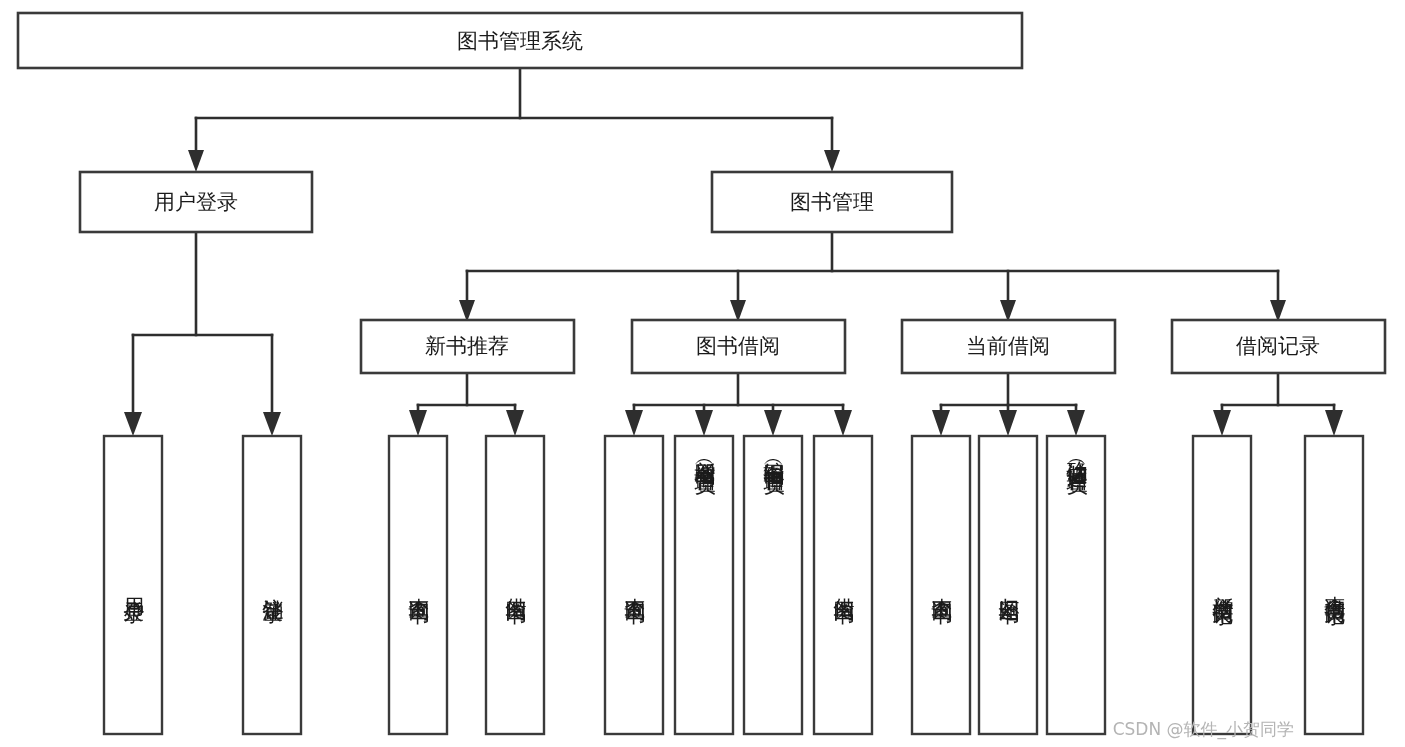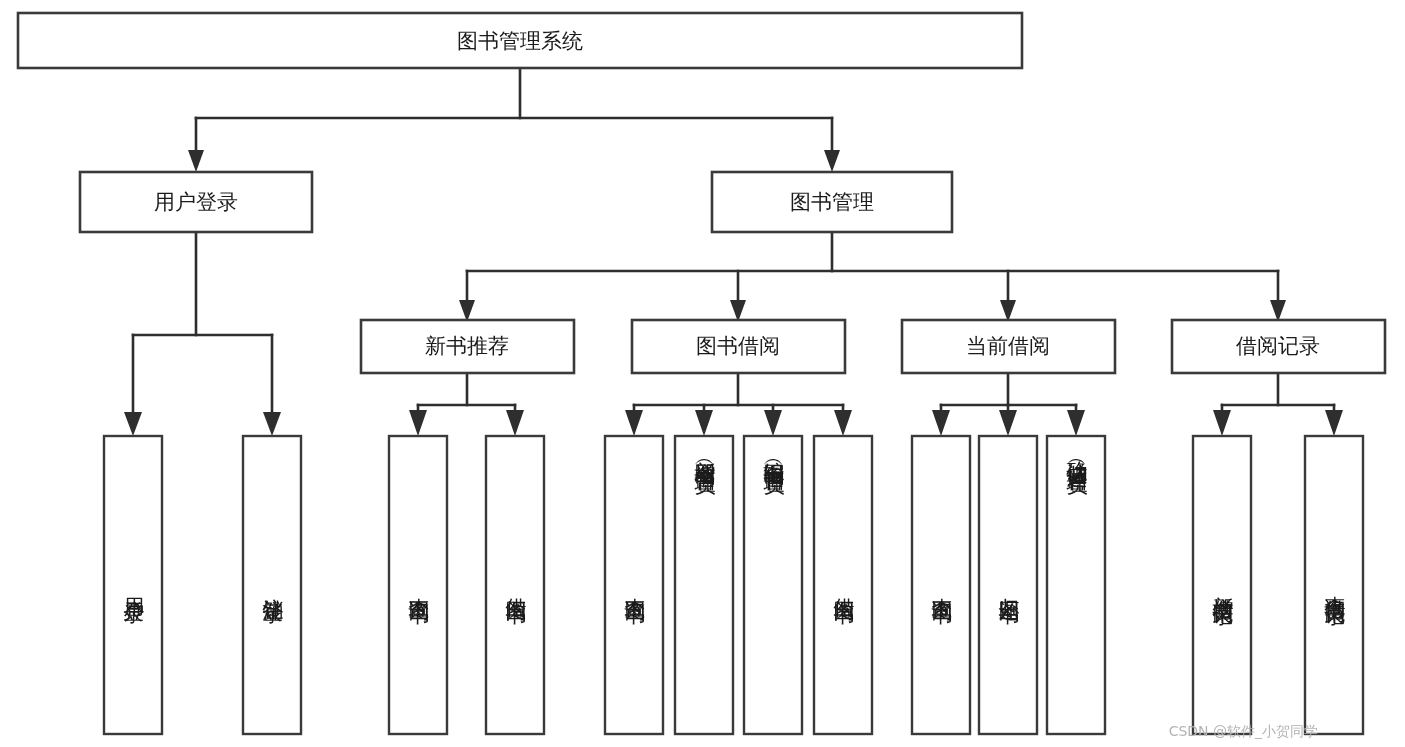--- a/index.html
+++ b/index.html
@@ -13,21 +13,20 @@
     height: 747px;
     font-family: "DejaVu Sans", "Liberation Sans", sans-serif;
     overflow: hidden;
     position: relative;
   }
   #diagram-root {
     position: relative;
     width: 1302px;
     height: 747px;
     background: #ffffff;
-    padding-left: 24px;
   }
   svg.diagram-canvas {
     position: absolute;
     left: 0;
     top: 0;
     width: 1405px;
     height: 747px;
     display: block;
   }
   .node-box {
@@ -72,21 +71,21 @@
     align-items: center;
   }
   .node-label-v.centered {
     justify-content: center;
   }
   .watermark {
     position: absolute;
     right: 8px;
     bottom: 6px;
     font-family: "DejaVu Sans", "Liberation Sans", sans-serif;
-    font-size: 14px;
+    font-size: 17px;
     color: #b4b4b4;
     white-space: nowrap;
     user-select: none;
   }
 </style>
 </head>
 <body>
 
 <div id="diagram-root">
 

